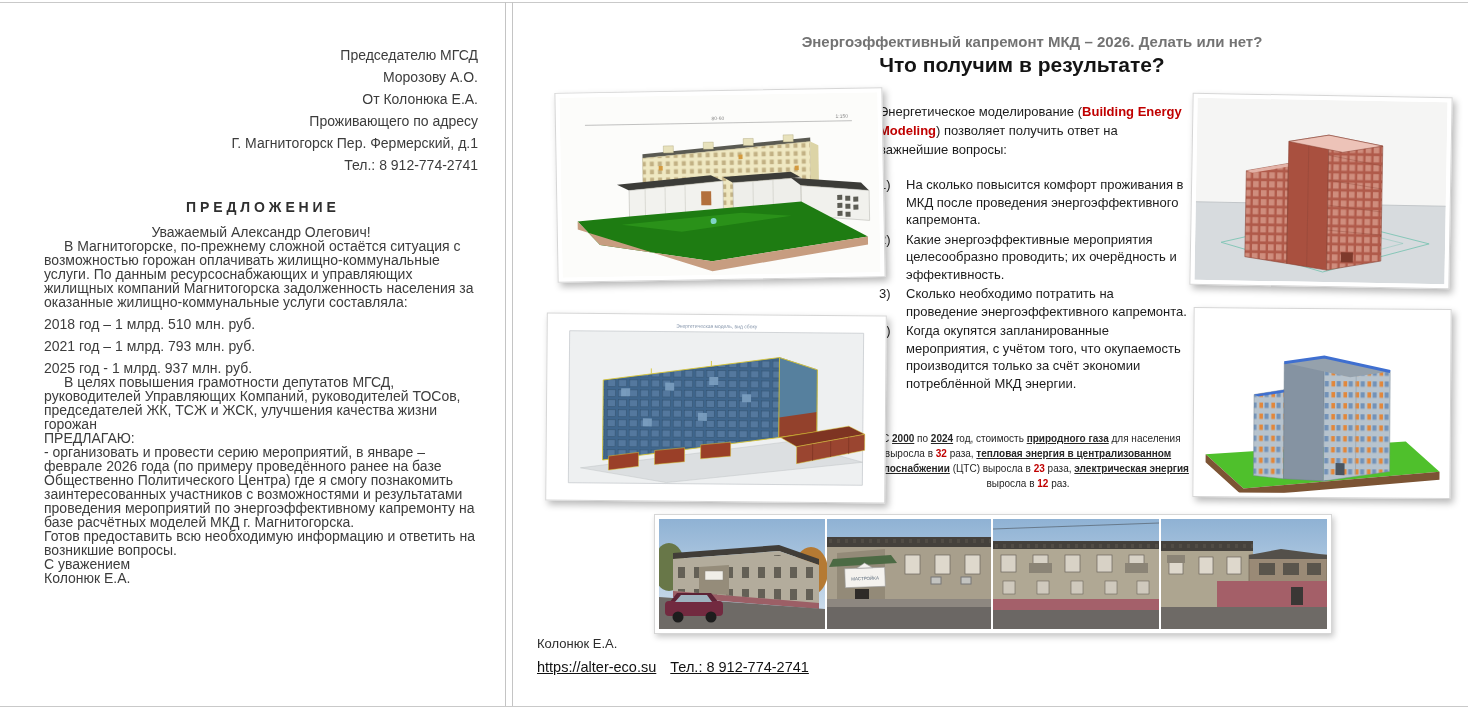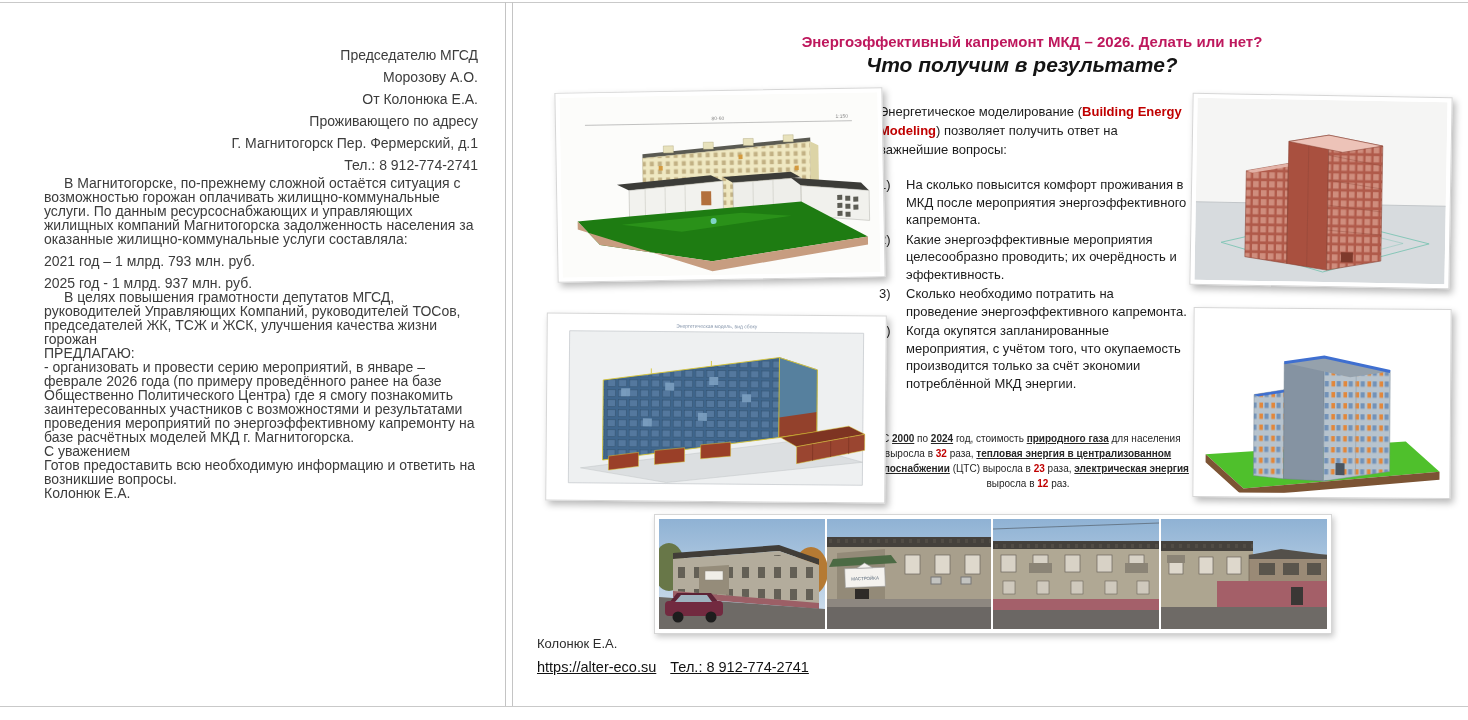--- a/index.html
+++ b/index.html
@@ -12,23 +12,23 @@
   .letter{position:absolute;left:44px;top:44px;width:434px;font-size:14px;line-height:14px;color:#3c3c3c;}
   .addr{text-align:right;line-height:22px;}
   .doc-title{text-align:center;font-weight:bold;margin-top:24px;color:#2f2f2f;}
   .salut{text-align:center;margin-top:11px;}
   .para{}
   .ind{text-indent:20px;}
   .debt{margin-top:8px;}
 
   
   .r-title1{position:absolute;left:742px;top:33px;width:580px;text-align:center;
-            font-size:15px;font-weight:bold;color:#be185d;}
+            font-size:15px;font-weight:bold;color:#737373;}
   .r-title2{position:absolute;left:742px;top:53px;width:560px;text-align:center;
-            font-size:21px;font-weight:bold;color:#141414;font-style:italic;}
+            font-size:21px;font-weight:bold;color:#141414;}
 
   .intro{position:absolute;left:879px;top:102px;width:306px;font-size:13px;line-height:19px;color:#1c1c1c;}
   .red-b{color:#c00000;font-weight:bold;}
   .qlist{position:absolute;left:879px;top:176px;width:310px;font-size:13px;line-height:17.5px;color:#1c1c1c;}
   .q-item{display:flex;margin-bottom:2px;}
   .q-num{width:27px;flex:none;}
   .footnote{position:absolute;left:858px;top:431px;width:340px;text-align:center;
             font-size:10px;line-height:15px;color:#262626;}
   .fn-b{font-weight:bold;text-decoration:underline;}
   .fn-r{font-weight:bold;color:#c00000;}
@@ -56,40 +56,43 @@
 
 <div class="letter">
   <div class="addr">
     <div>Председателю МГСД</div>
     <div>Морозову  А.О.</div>
     <div>От Колонюка Е.А.</div>
     <div>Проживающего по адресу</div>
     <div>Г. Магнитогорск Пер. Фермерский, д.1</div>
     <div>Тел.: 8 912-774-2741</div>
   </div>
+  <div class="doc-title">П Р Е Д Л О Ж Е Н И Е</div>
+  <div class="salut">Уважаемый Александр Олегович!</div>
   <div class="para ind">В Магнитогорске, по-прежнему сложной остаётся ситуация с возможностью горожан оплачивать жилищно-коммунальные услуги. По данным ресурсоснабжающих и управляющих жилищных компаний Магнитогорска задолженность населения за оказанные жилищно-коммунальные услуги составляла:</div>
+  <div class="debt">2018 год – 1 млрд. 510 млн. руб.</div>
   <div class="debt">2021 год – 1 млрд. 793 млн. руб.</div>
   <div class="debt">2025 год - 1 млрд. 937 млн. руб.</div>
   <div class="para ind">В целях повышения грамотности депутатов МГСД, руководителей Управляющих Компаний, руководителей ТОСов, председателей  ЖК, ТСЖ и  ЖСК, улучшения качества жизни горожан</div>
   <div>ПРЕДЛАГАЮ:</div>
   <div class="para">- организовать и провести серию мероприятий, в январе – феврале  2026 года (по примеру проведённого ранее на базе Общественно Политического Центра) где я смогу познакомить заинтересованных участников  с возможностями и результатами проведения мероприятий по энергоэффективному капремонту на базе расчётных моделей МКД г. Магнитогорска.</div>
+  <div class="para">Готов предоставить всю необходимую информацию и ответить на возникшие вопросы.</div>
   <div class="para">С уважением</div>
-  <div class="para">Готов предоставить всю необходимую информацию и ответить на возникшие вопросы.</div>
   <div class="para">Колонюк Е.А.</div>
 </div>
 
 <div class="r-title1">Энергоэффективный капремонт МКД – 2026. Делать или нет?</div>
 <div class="r-title2">Что получим в результате?</div>
 
 <div class="intro"><span>Энергетическое моделирование (</span><span class="red-b">Building Energy Modeling</span><span>) позволяет получить ответ на важнейшие вопросы:</span></div>
 
 <div class="qlist">
   <div class="q-item">
     <span class="q-num">1)</span>
-    <span>На сколько повысится комфорт проживания в МКД после мероприятия энергоэффективного капремонта.</span>
+    <span>На сколько повысится комфорт проживания в МКД после проведения энергоэффективного капремонта.</span>
   </div>
   <div class="q-item">
     <span class="q-num">2)</span>
     <span>Какие энергоэффективные мероприятия целесообразно проводить; их очерёдность и эффективность.</span>
   </div>
   <div class="q-item">
     <span class="q-num">3)</span>
     <span>Сколько необходимо потратить на проведение энергоэффективного капремонта.</span>
   </div>
   <div class="q-item">

